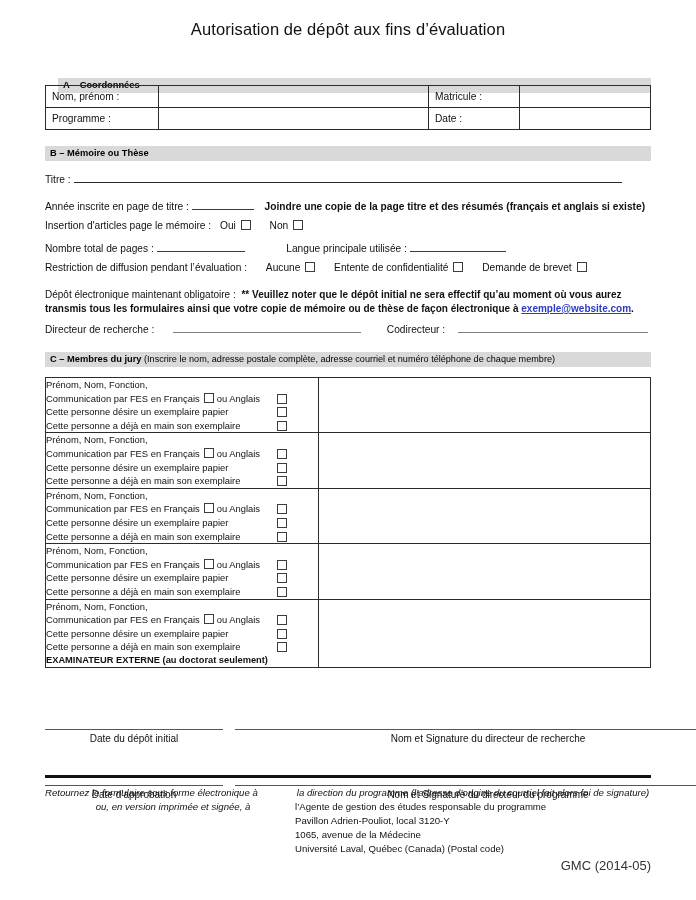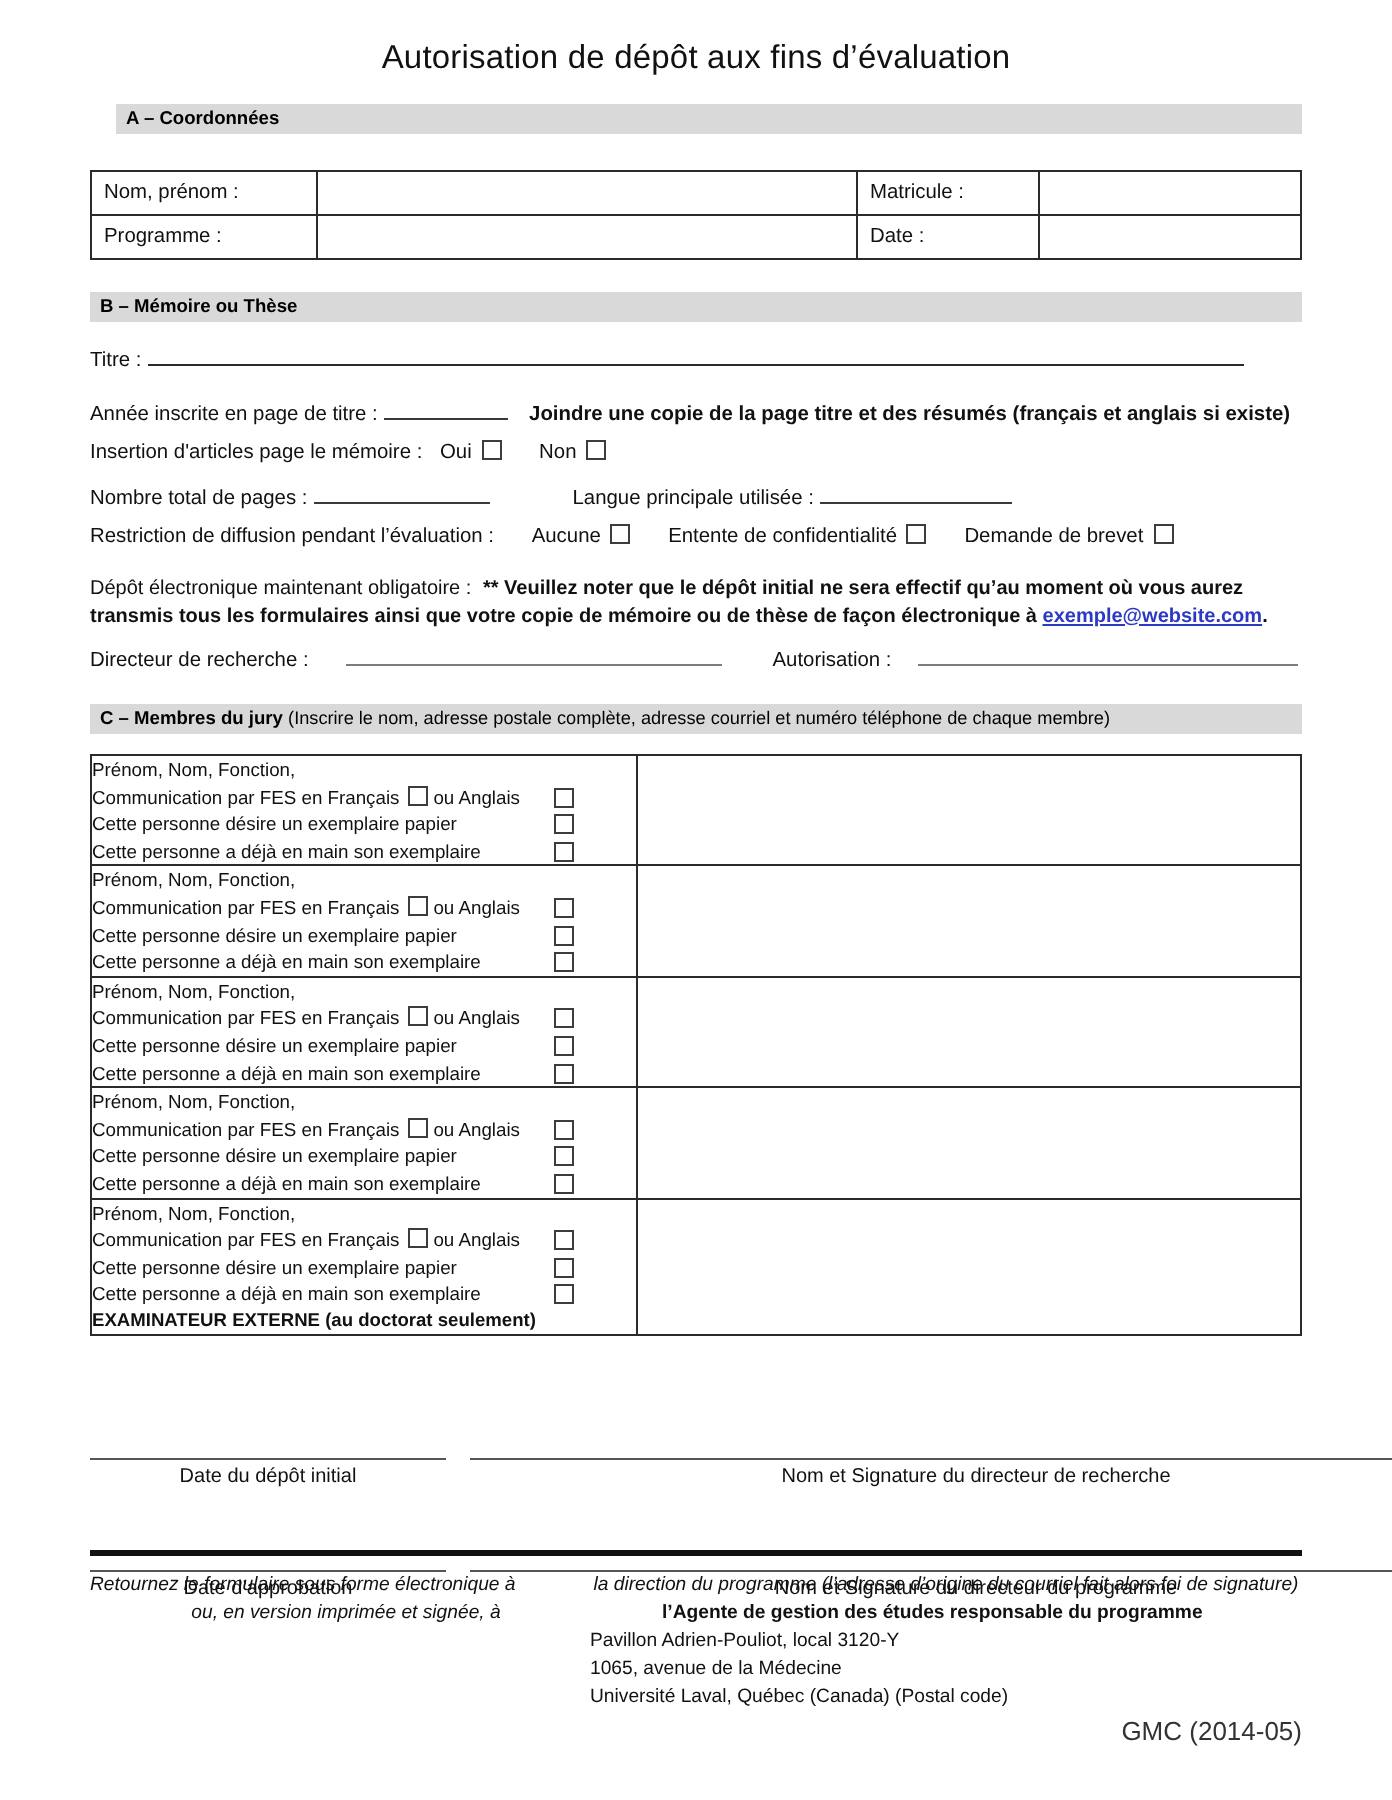--- a/index.html
+++ b/index.html
@@ -196,37 +196,37 @@
   }
   .foot-left .l2 { padding-left: 6px; text-align: center; }
   .foot-right {
     position: absolute;
     left: 250px;
     right: 0;
     top: 0;
     line-height: 14px;
   }
   .foot-right .it { font-style: italic; text-align: center; }
-  .foot-right .bd { font-weight: bold; margin-left: 36px; }
+  .foot-right .bd { font-weight: normal; }
   .code {
     position: absolute;
     right: 45px;
     top: 858px;
     font-size: 13px;
     color: #333;
   }
 </style>
 </head>
 <body>
 
 <div class="page">
 
   <h1 class="doc-title">Autorisation de dépôt aux fins d’évaluation</h1>
 
-  <div class="content" style="top:52px;padding-left:13px;">
+  <div class="content" style="top:78px;padding-left:13px;">
     <div class="band">
       <span>A – Coordonnées</span>
     </div>
   </div>
 
   <div class="content" style="top:85px;">
     <table class="grid">
       <tbody>
         <tr>
           <td class="lbl-nom">Nom, prénom :</td>
@@ -304,21 +304,21 @@
       <span class="b">transmis tous les formulaires ainsi que votre copie de mémoire ou de thèse de façon électronique à</span>
       <a class="mail b" href="#">exemple@website.com</a><span class="b">.</span>
     </div>
   </div>
 
   <div class="content" style="top:322px;">
     <div class="bline">
       <span>Directeur de recherche :</span>
       <span class="fill fill-dir" style="margin-left:16px;"></span>
       <span style="display:inline-block;width:20px;"></span>
-      <span>Autorisation :</span>
+      <span>Codirecteur :</span>
       <span class="fill fill-codir" style="margin-left:10px;"></span>
     </div>
   </div>
 
   <div class="content" style="top:352px;">
     <div class="band">
       <span>C – Membres du jury</span>
       <span class="band-note">(Inscrire le nom, adresse postale complète, adresse courriel et numéro téléphone de chaque membre)</span>
     </div>
   </div>

